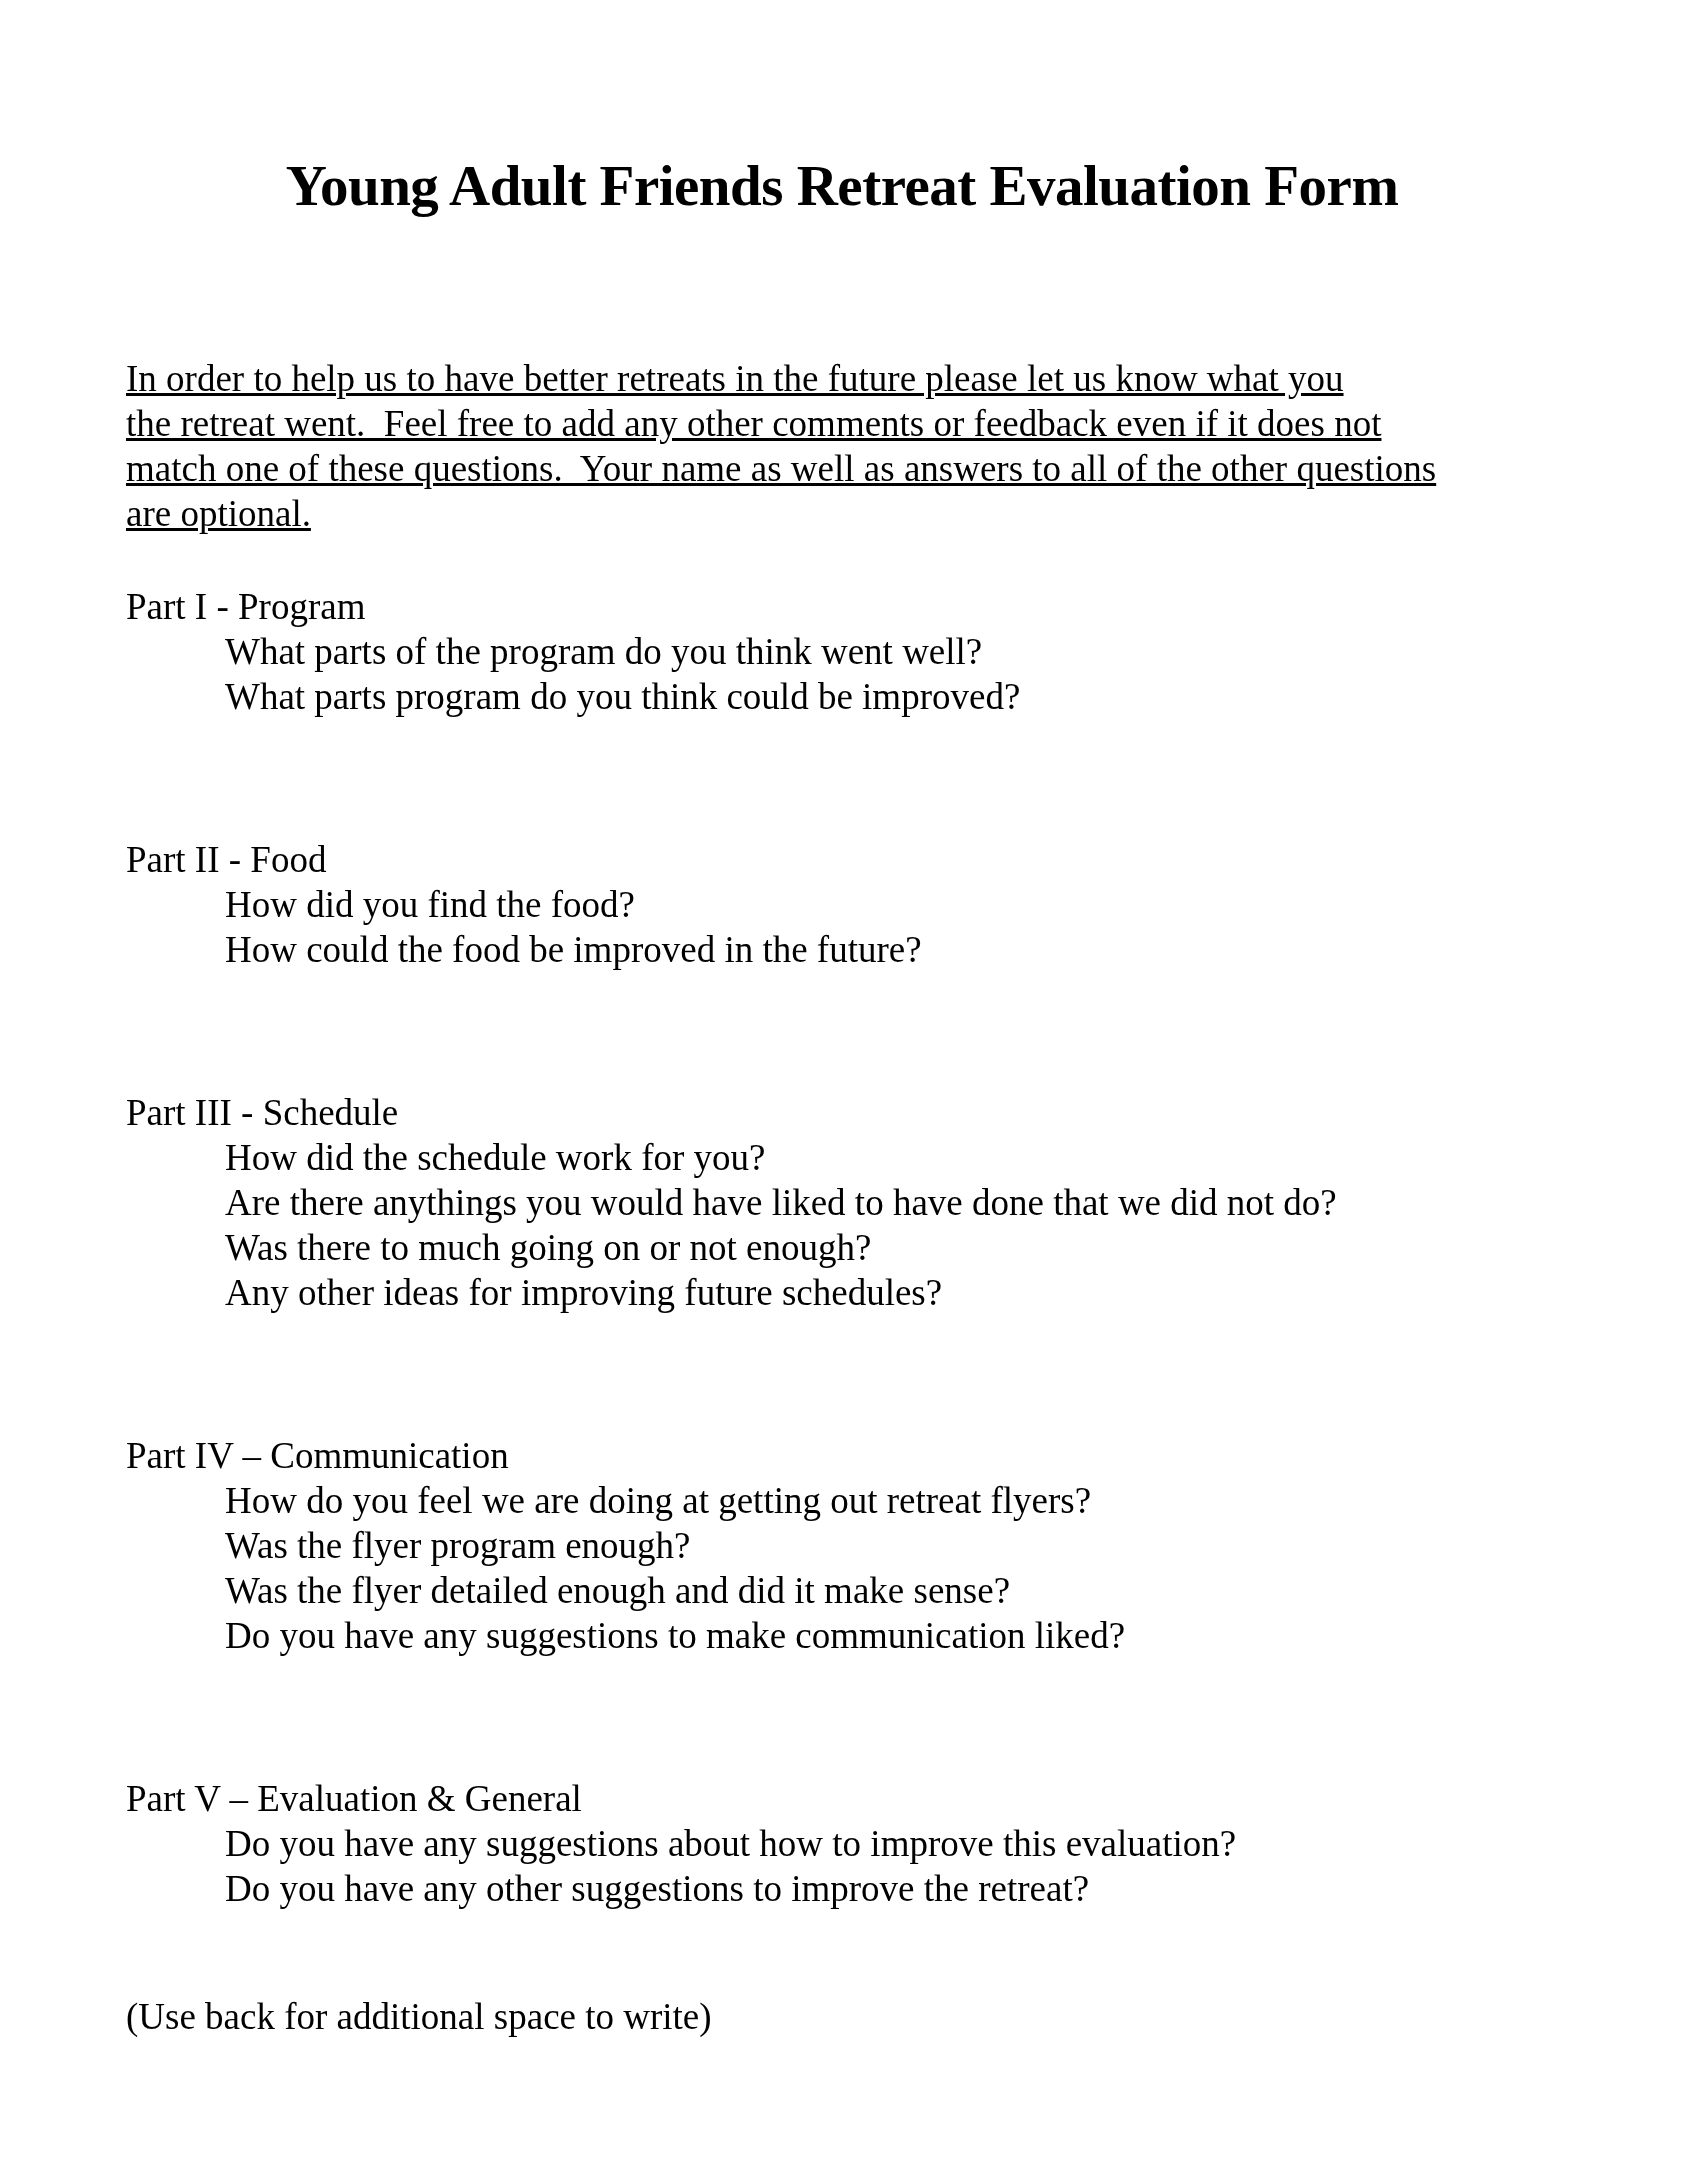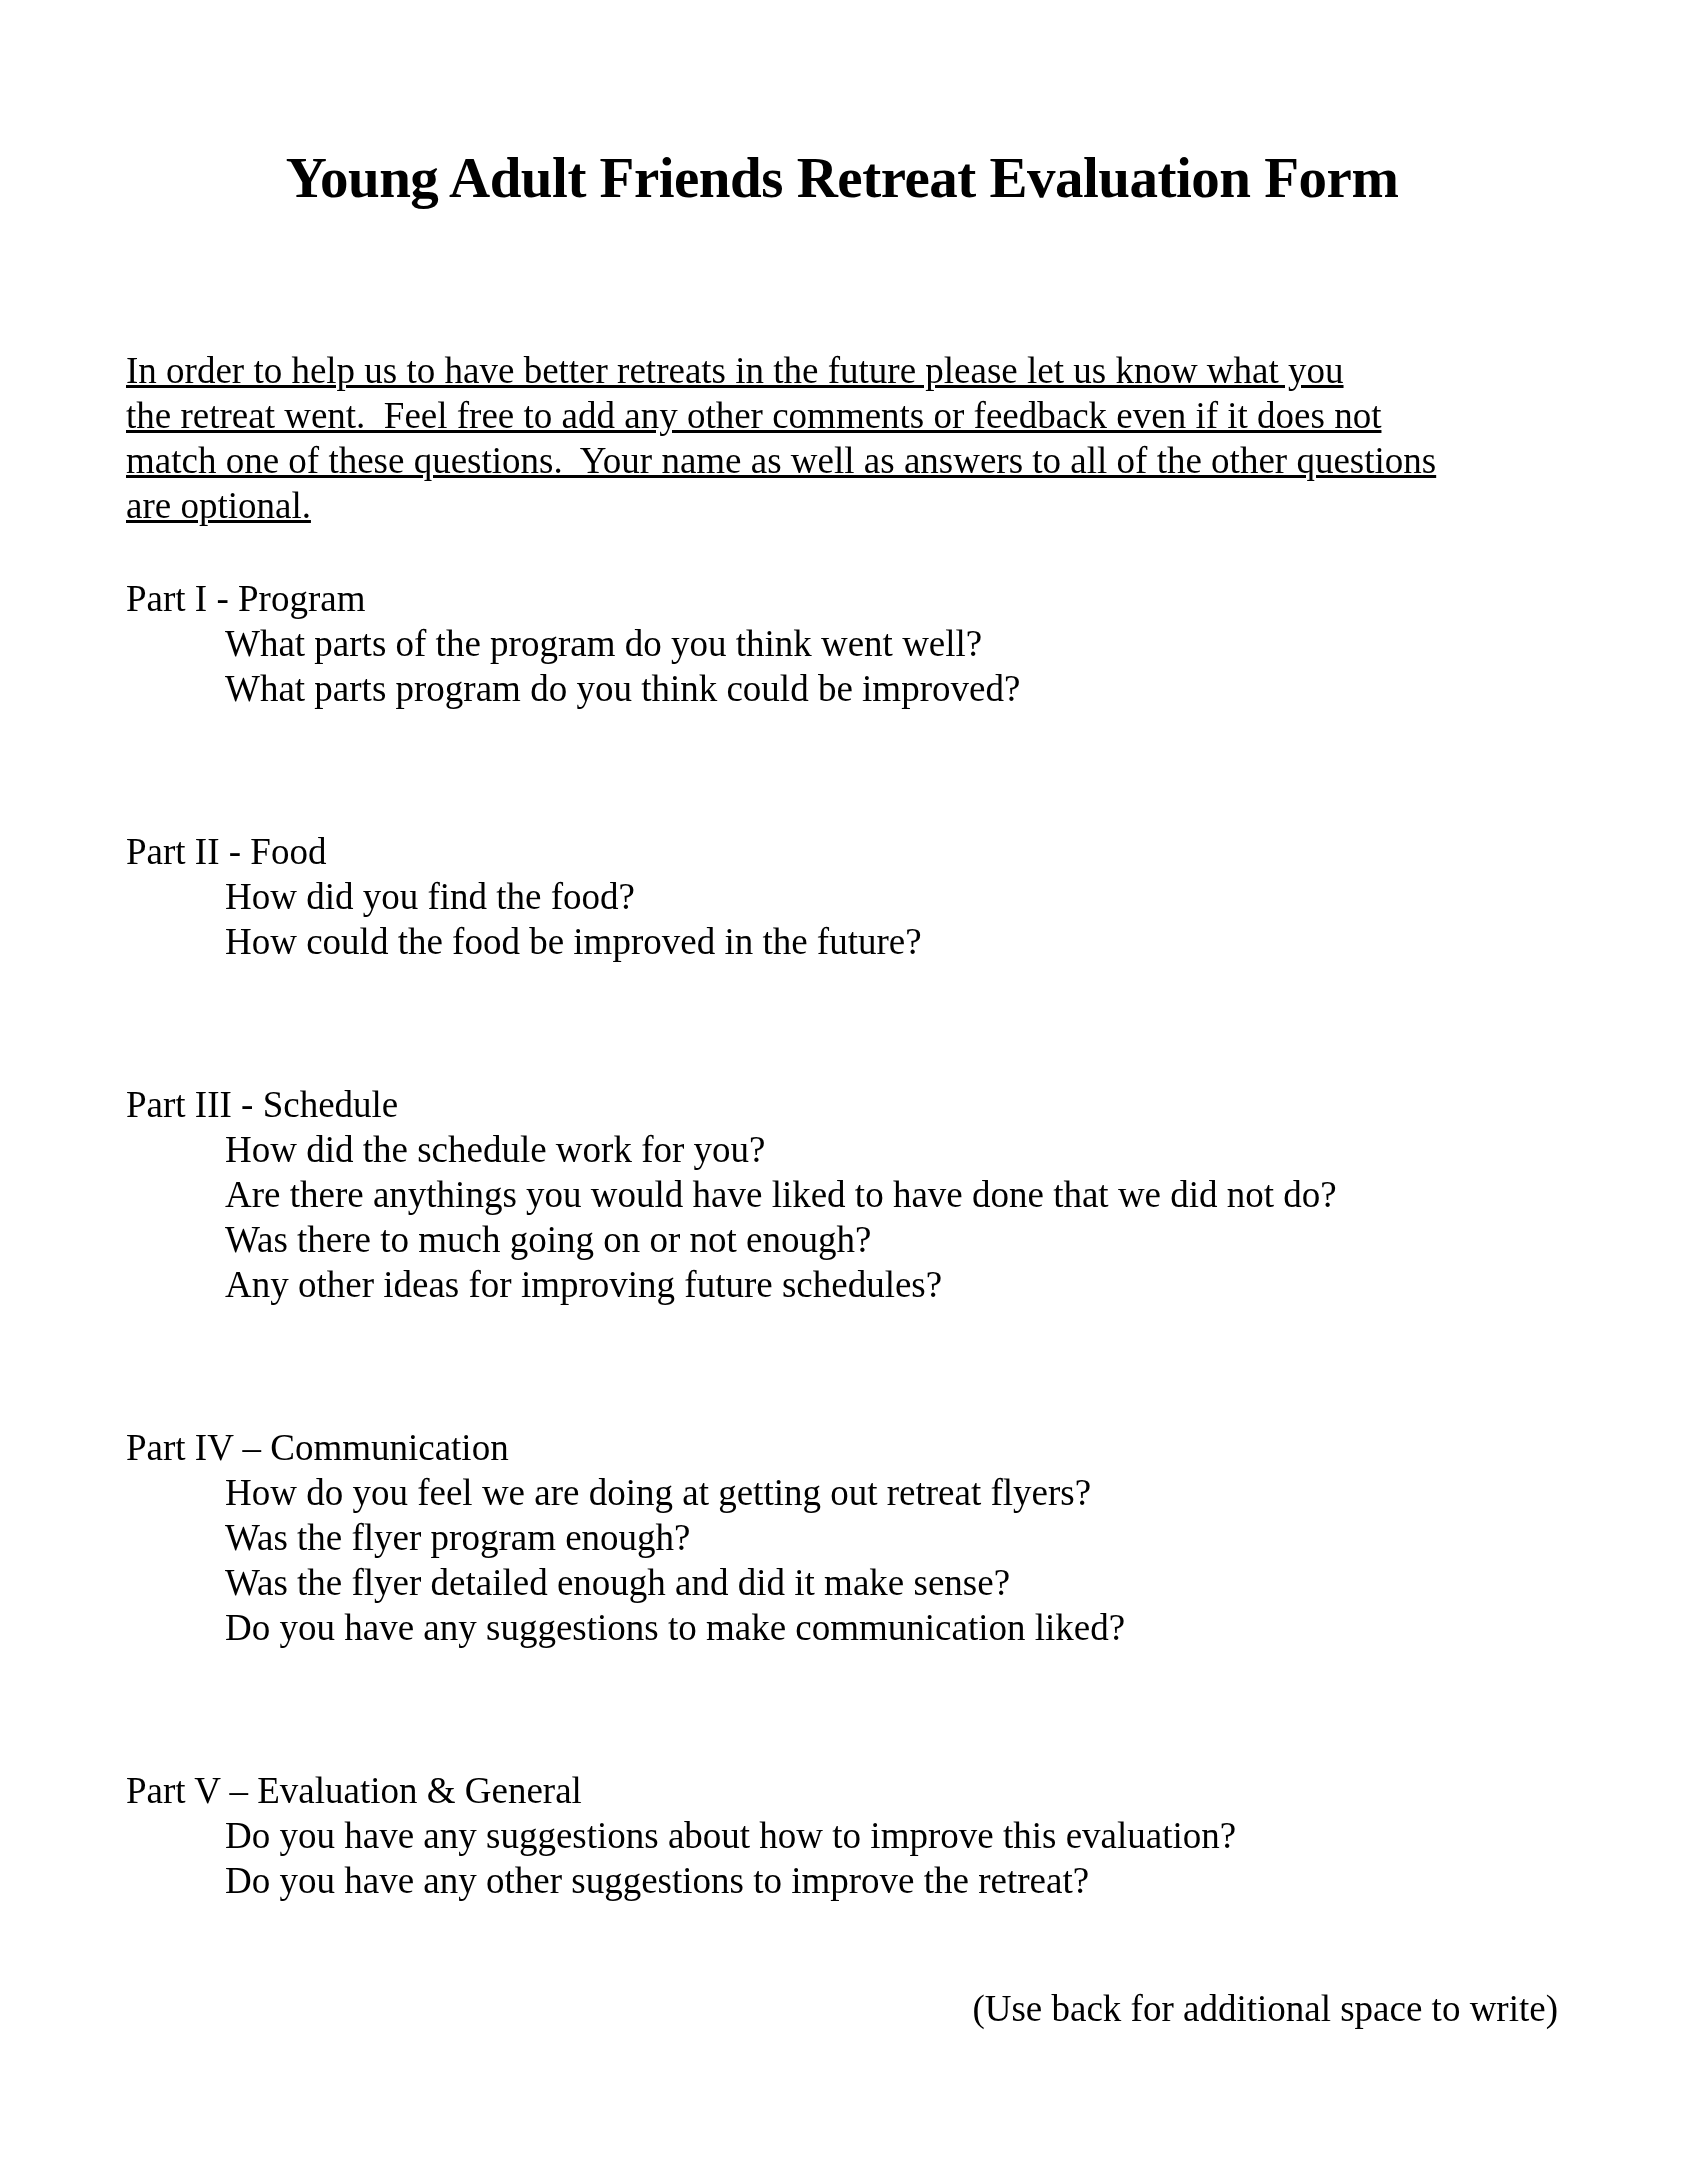--- a/index.html
+++ b/index.html
@@ -12,21 +12,21 @@
     width: 1683px;
     height: 2178px;
     background: #ffffff;
     color: #000000;
     font-family: "Liberation Serif", "DejaVu Serif", serif;
     overflow: hidden;
   }
   .content {
     position: absolute;
     left: 126px;
-    top: 4px;
+    top: 12px;
     width: 1432px;
   }
   .doc-title {
     margin: 136px 0 0 0;
     font-size: 57px;
     font-weight: bold;
     line-height: 75px;
     text-align: center;
     letter-spacing: -0.5px;
     white-space: nowrap;
@@ -53,21 +53,20 @@
   }
   .question {
     padding-left: 99px;
     white-space: pre;
   }
   .footer-note {
     margin-top: 83px;
     font-size: 37px;
     line-height: 45px;
     white-space: pre;
-    text-align: right;
   }
 </style>
 </head>
 <body>
 
 <div class="page">
   <div class="content">
     <h1 class="doc-title">Young Adult Friends Retreat Evaluation Form</h1>
 
     <div class="intro" id="intro">

